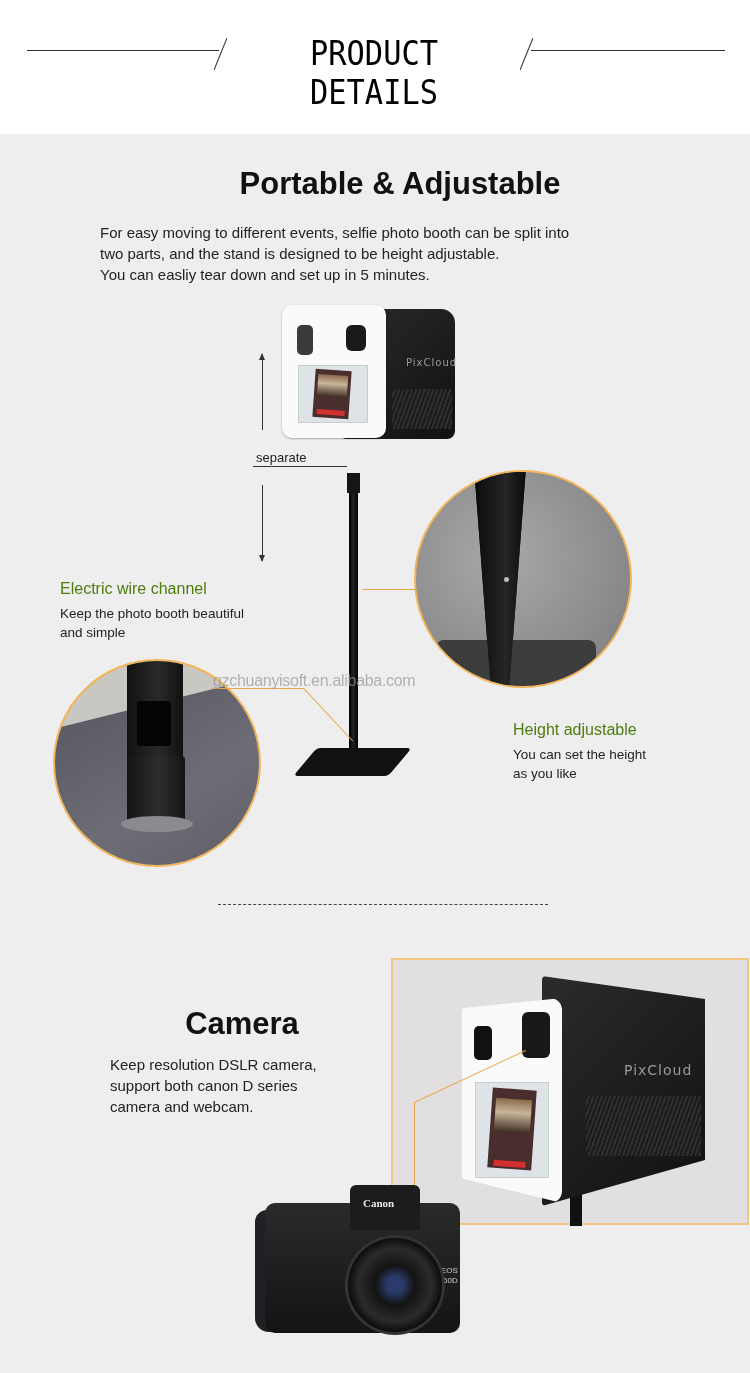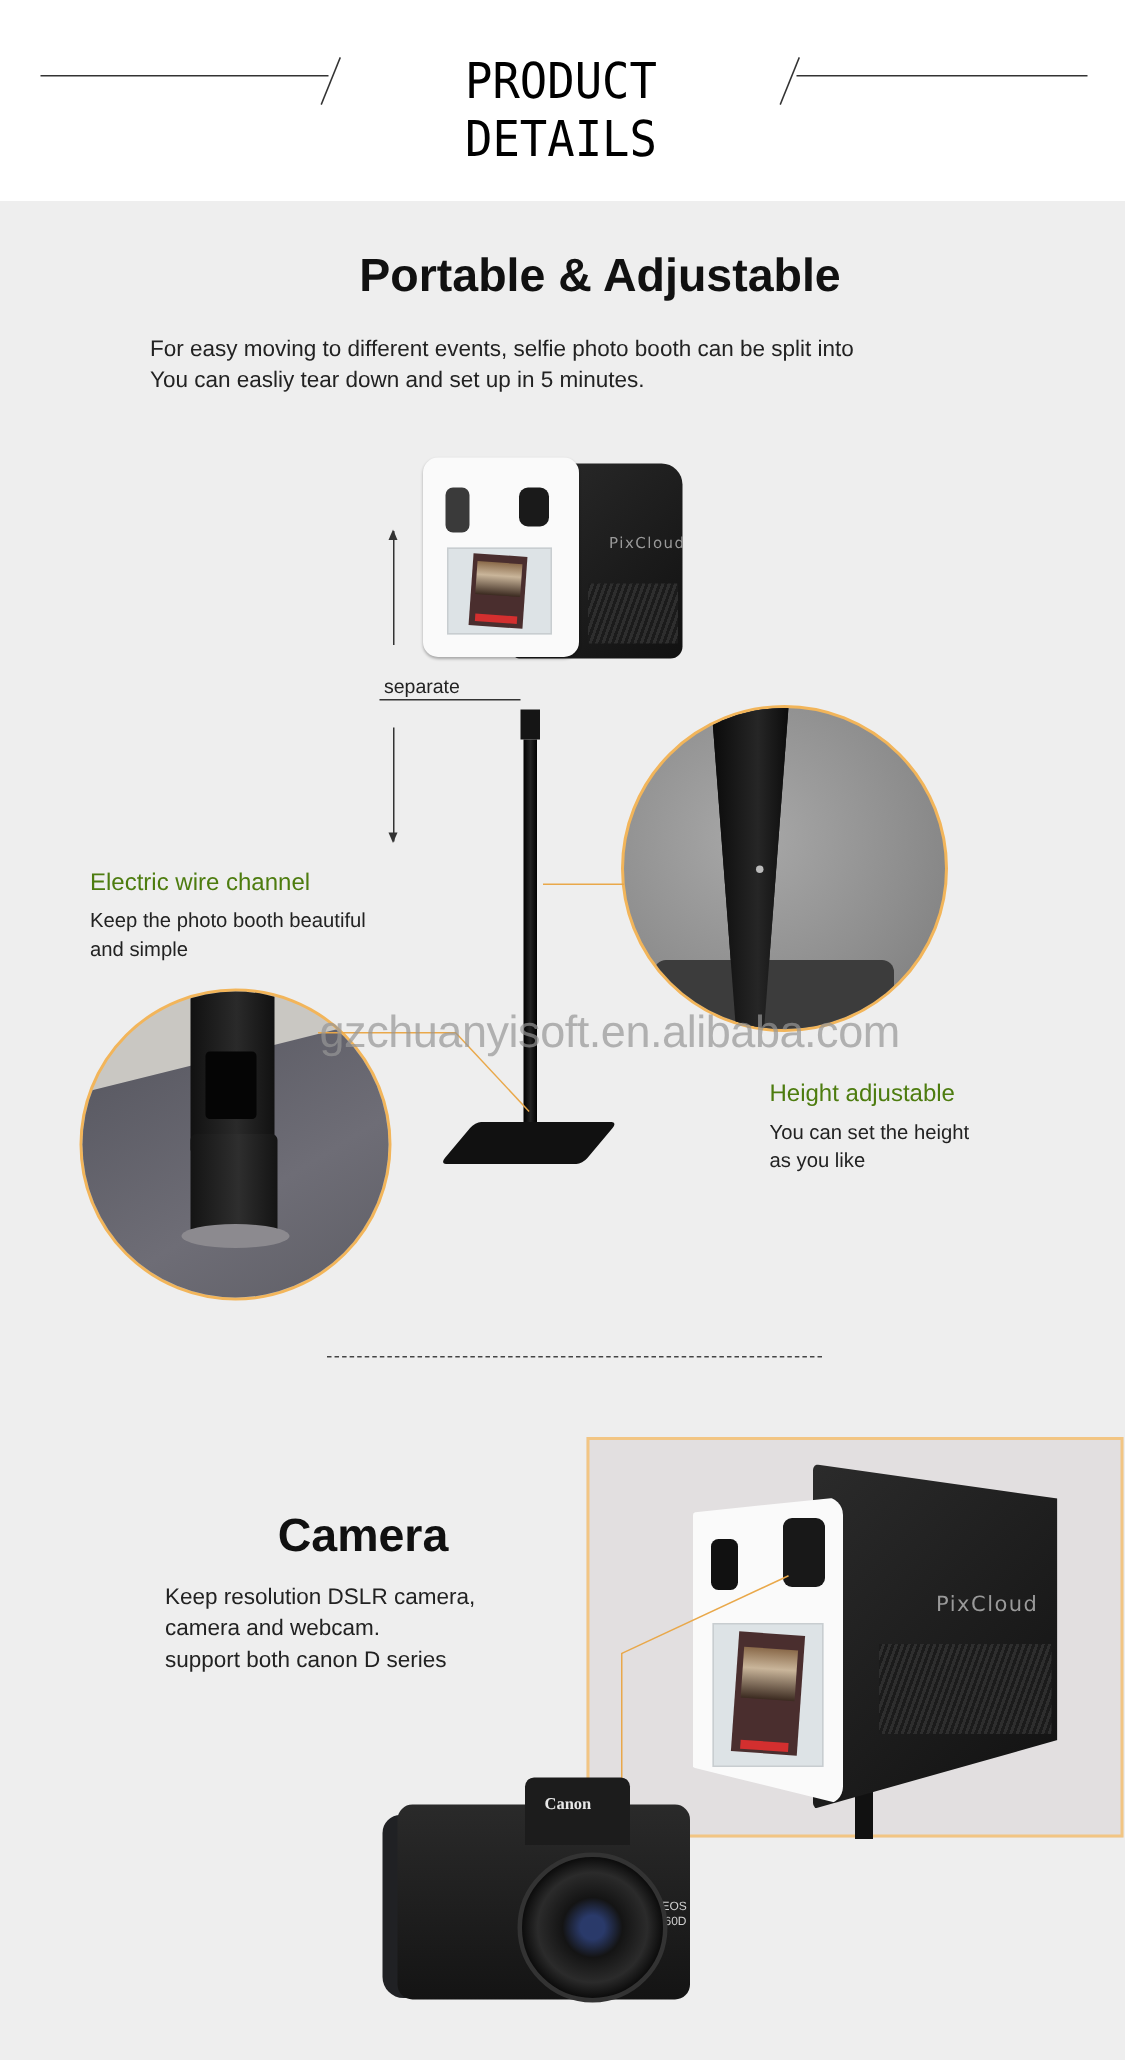--- a/index.html
+++ b/index.html
@@ -42,21 +42,21 @@
 
   
   .pole { position: absolute; background: linear-gradient(90deg, #000, #222 50%, #000); }
   .pole-top { position: absolute; background: #151515; }
   .base { position: absolute; background: #111; transform: skewX(-40deg); border-radius: 4px; }
 
   .circle { position: absolute; border-radius: 50%; border: 2px solid #f2b55a; overflow: hidden; }
   .circle.gray { background: radial-gradient(circle at 40% 40%, #a8a8a8, #8d8d8d 60%, #7a7a7a); }
   .orange { position: absolute; background: #e9a84a; height: 1px; transform-origin: 0 0; }
 
-  .watermark { position: absolute; left: 213px; top: 672px; font-family: "Liberation Sans", sans-serif; font-size: 30px; color: rgba(150,150,150,0.7); letter-spacing: -0.3px; }
+  .watermark { position: absolute; left: 213px; top: 672px; font-family: "Liberation Sans", sans-serif; font-size: 16px; color: rgba(150,150,150,0.7); letter-spacing: -0.3px; }
 
   .dashed { position: absolute; left: 218px; top: 904px; width: 330px; height: 0; border-top: 1px dashed #444; }
 
   .frame { position: absolute; left: 391px; top: 958px; width: 358px; height: 267px; background: #e2dfe0; border: 2px solid #f2c583; }
 
   
   .dslr { position: absolute; }
   .dslr .body { position: absolute; background: linear-gradient(#2a2a2a, #141414); border-radius: 10px; }
   .dslr .prism { position: absolute; background: #1c1c1c; border-radius: 6px 6px 0 0; }
   .dslr .grip { position: absolute; background: #202124; border-radius: 12px 6px 8px 14px; }
@@ -71,20 +71,21 @@
   <div class="line l"></div>
   <div class="slash l"></div>
   <div class="title">PRODUCT DETAILS</div>
   <div class="slash r"></div>
   <div class="line r"></div>
 </div>
 
 <div class="sec-title" style="left:150px; top:166px; width:500px; font-size:31px;">Portable &amp; Adjustable</div>
 <div class="para" style="left:100px; top:222px; width:590px;">
   <div>For easy moving to different events, selfie photo booth can be split into</div>
+  <div>two parts,  and the stand is designed to be height adjustable.</div>
   <div>You can easliy tear down and set up in 5 minutes.</div>
 </div>
 
 <div class="booth" style="left:282px; top:305px; width:175px; height:135px;">
   <div class="side" style="left:60px; top:4px; width:113px; height:130px; border-radius:4px 14px 8px 4px;"></div>
   <div class="face" style="left:0; top:0; width:104px; height:133px;"></div>
   <div class="cam-l" style="left:15px; top:20px; width:16px; height:30px;"></div>
   <div class="cam-r" style="left:64px; top:20px; width:20px; height:26px;"></div>
   <div class="screen" style="left:16px; top:60px; width:70px; height:58px;">
     <div class="photo" style="left:15px; top:4px; width:36px; height:48px;">
@@ -135,22 +136,22 @@
 <div class="label-text" style="left:513px; top:745px;">
   <div>You can set the height</div>
   <div>as you like</div>
 </div>
 
 <div class="dashed"></div>
 
 <div class="sec-title" style="left:142px; top:1006px; width:200px; font-size:31px;">Camera</div>
 <div class="para" style="left:110px; top:1054px; width:280px;">
   <div>Keep resolution DSLR camera,</div>
+  <div>support both canon D series</div>
   <div>camera and webcam.</div>
-  <div>support both canon D series</div>
 </div>
 
 <div class="frame"></div>
 
 <div class="booth" style="left:462px; top:976px; width:245px; height:250px;">
   <div style="position:absolute; left:108px; top:200px; width:12px; height:50px; background:#111;"></div>
   <div class="side" style="left:80px; top:0; width:163px; height:230px; border-radius:4px 16px 10px 4px; clip-path:polygon(0 0,100% 10%,100% 80%,0 100%);"></div>
   <div class="face" style="left:0; top:22px; width:100px; height:205px; border-radius:12px; clip-path:polygon(0 5%,100% 0,100% 100%,0 88%);"></div>
   <div class="cam-l" style="left:12px; top:50px; width:18px; height:34px; background:#111;"></div>
   <div class="cam-r" style="left:60px; top:36px; width:28px; height:46px; background:#181818;"></div>

